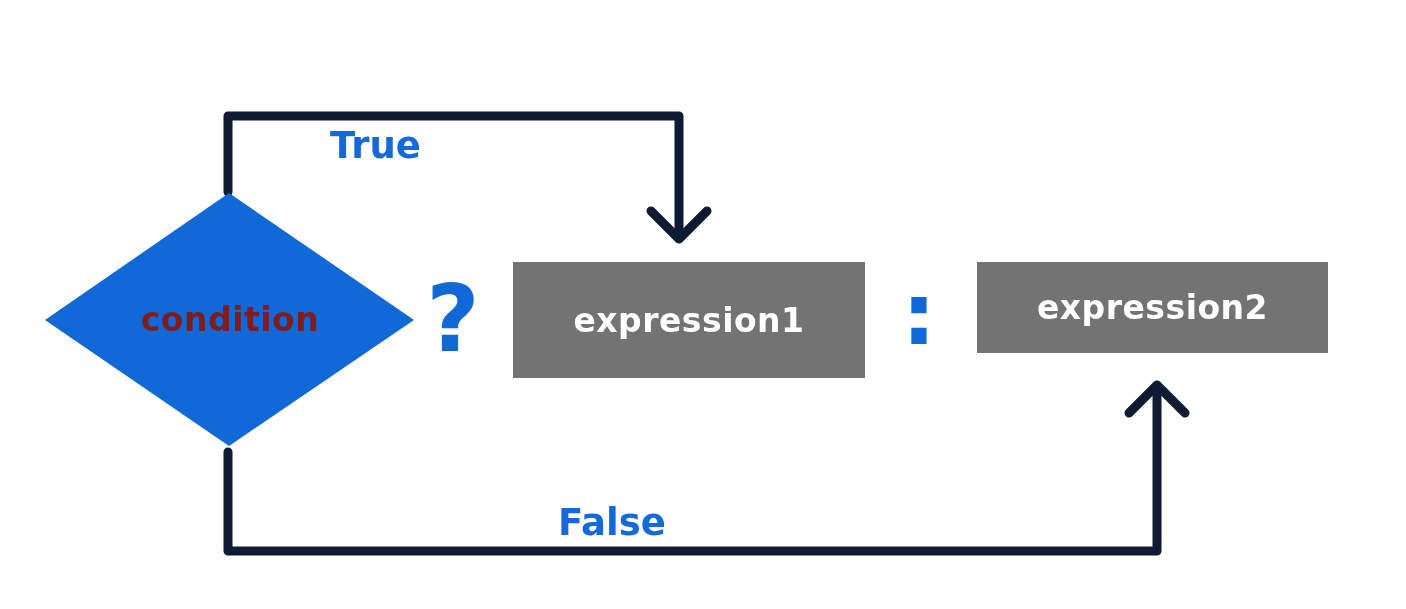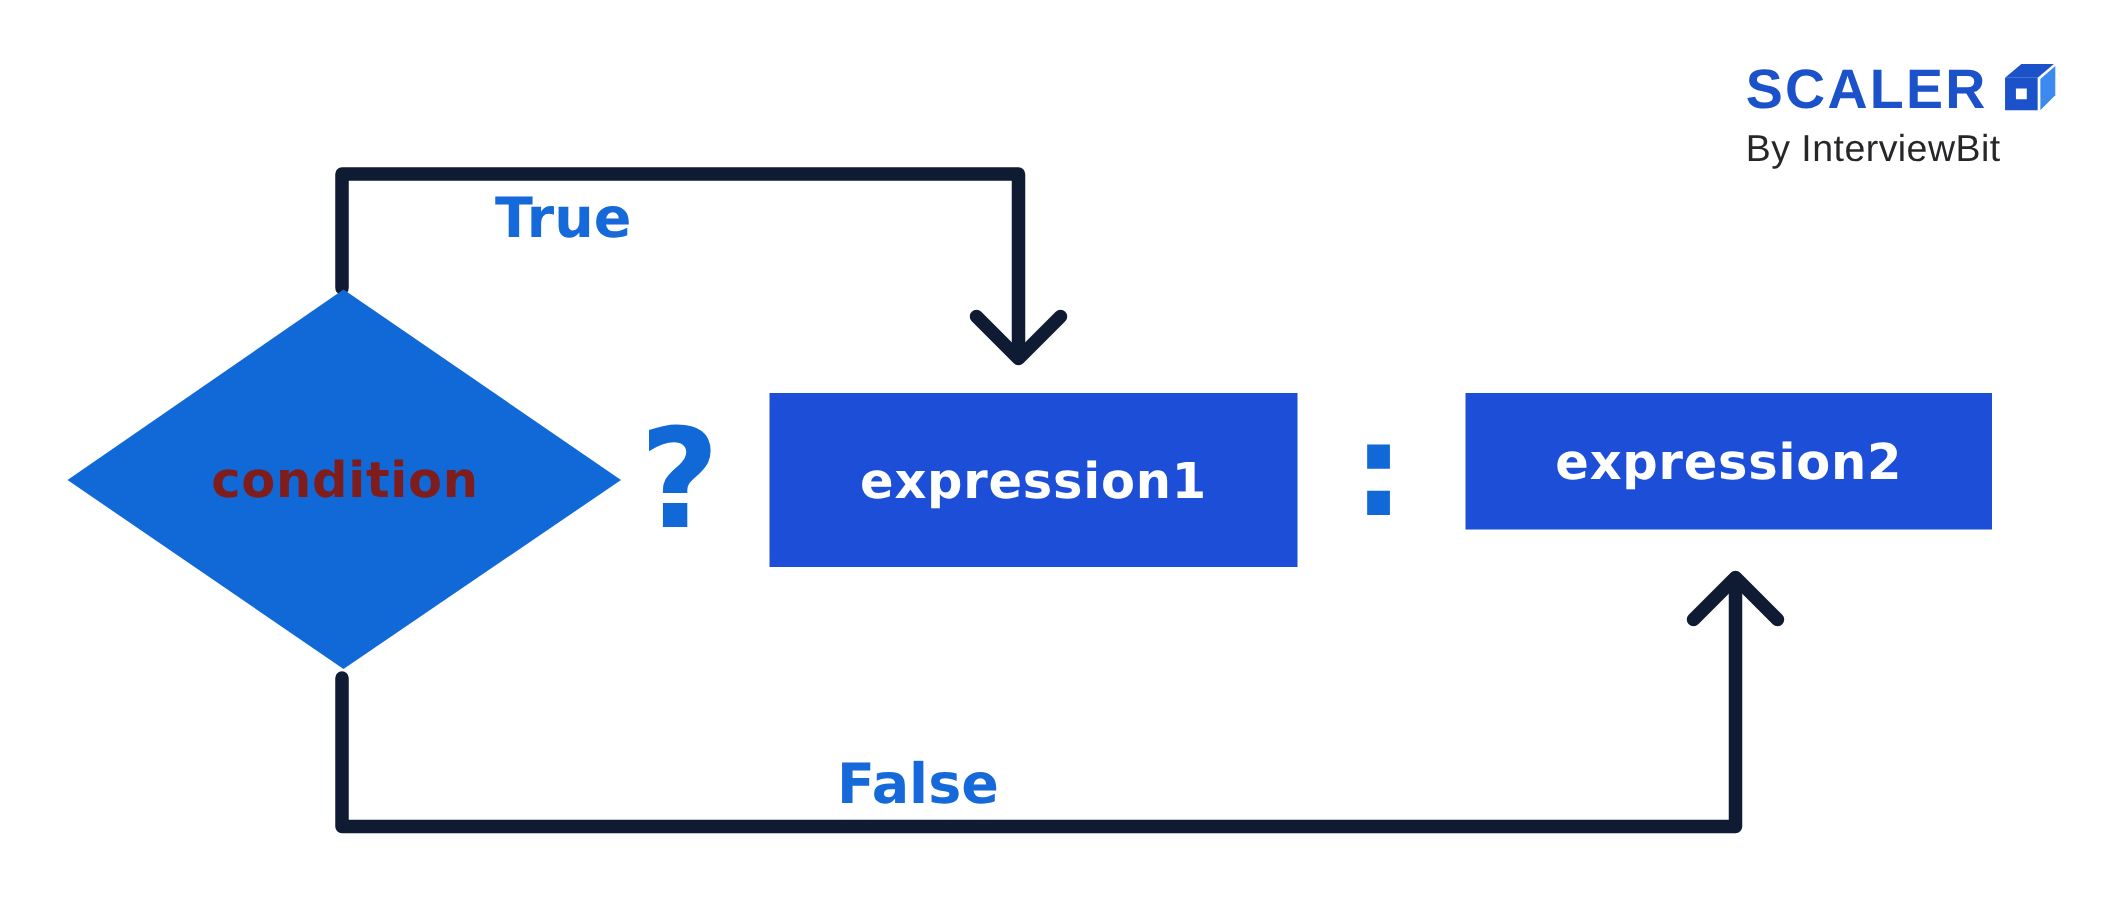--- a/index.html
+++ b/index.html
@@ -15,21 +15,21 @@
 
   .diagram-svg {
     position: absolute;
     inset: 0;
     width: 1406px;
     height: 609px;
   }
 
   .node-box {
     position: absolute;
-    background: #1d4ed8;
+    background: #737373;
     display: flex;
     align-items: center;
     justify-content: center;
     color: #ffffff;
     font-weight: bold;
     font-size: 33px;
     letter-spacing: 0.5px;
   }
 
   .condition-label {
@@ -119,30 +119,14 @@
   <div class="operator op-colon">:</div>
 
   <div class="node-box" style="left:977px; top:262px; width:351px; height:91px;">
     <span>expression2</span>
   </div>
 
   <div class="edge-label edge-true">True</div>
 
   <div class="edge-label edge-false">False</div>
 
-  <div class="logo">
-    <div class="logo-row">
-      <span class="logo-brand">SCALER</span>
-      <span style="display:inline-flex;">
-        <svg width="38" height="38" viewBox="0 0 42 42">
-
-          <polygon points="3,13 15,3 39,3 27,13" fill="#1b51c9"></polygon>
-
-          <polygon points="29,14 40,4.5 40,26 29,37" fill="#3c8af0"></polygon>
-
-          <path d="M3,13 h24 v24 h-24 Z M11,21 h8 v8 h-8 Z" fill-rule="evenodd" fill="#1b51c9"></path>
-        </svg>
-      </span>
-    </div>
-    <div class="logo-byline">By InterviewBit</div>
-  </div>
 
 </div>
 
 </body></html>

